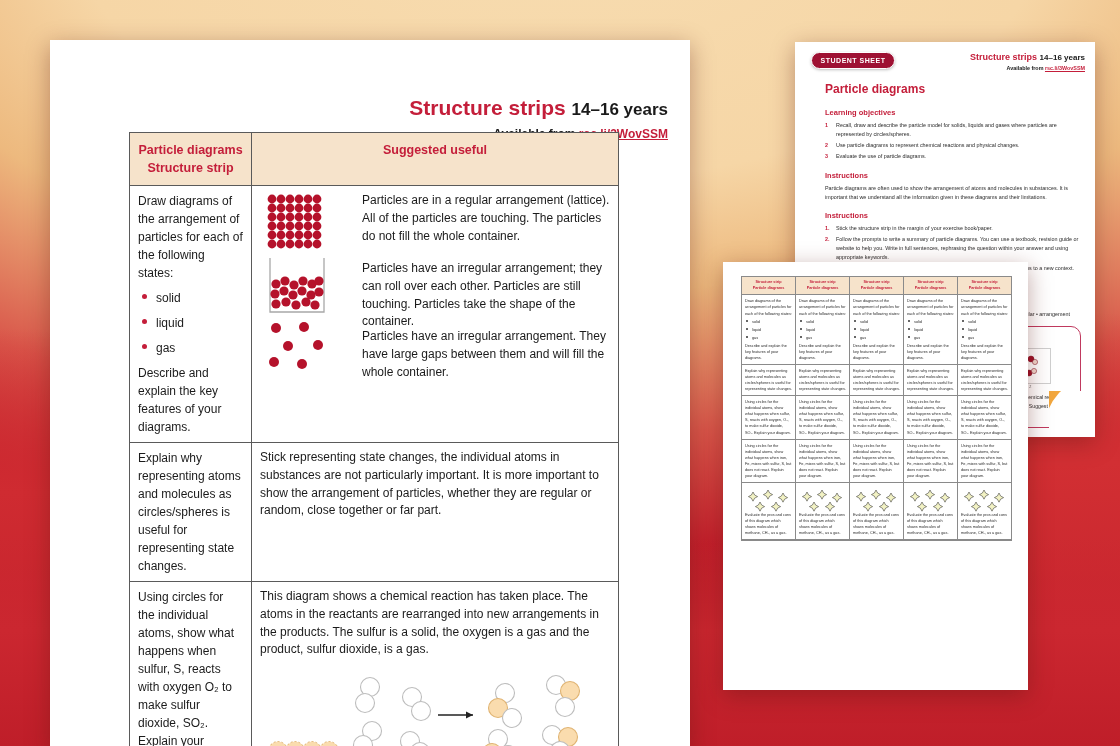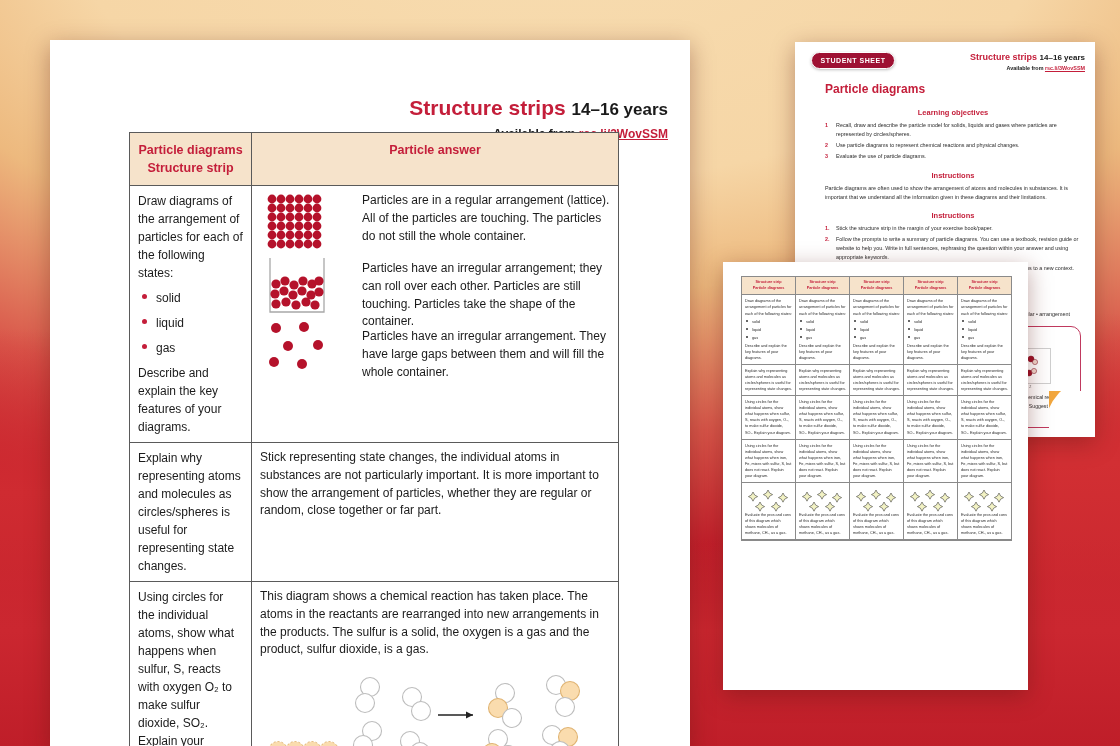--- a/index.html
+++ b/index.html
@@ -98,21 +98,21 @@
   #sheet-student .b6{left:-77px;top:-86px;width:250px;height:292px;background:#f6c24b;}
   #sheet-student .b7{left:-69px;top:-74px;width:250px;height:292px;background:#ffffff;}
   #pill-student{left:16px;top:10px;width:82px;height:15px;font-size:7px;border-width:1.4px;}
   .ss-head{position:absolute;right:10px;top:10px;text-align:right;}
   .ss-head .l1{color:#c41e3a;font-size:9px;font-weight:bold;}
   .ss-head .l1 .age{color:#1a1a1a;font-size:8px;}
   .ss-head .l2{font-size:5.4px;font-weight:bold;color:#1a1a1a;margin-top:3px;}
   .ss-head .l2 a{color:#c41e3a;text-decoration:underline;}
   .ss-body{position:absolute;left:30px;top:40px;right:14px;}
   .ss-h1{color:#c41e3a;font-size:12px;font-weight:bold;margin:0 0 12px 0;}
-  .ss-h2{color:#c41e3a;font-size:7.5px;font-weight:bold;margin:10px 0 4px 0;text-align:center;}
+  .ss-h2{color:#c41e3a;font-size:7.5px;font-weight:bold;margin:10px 0 4px 0;}
   .ss-p{font-size:5.4px;line-height:1.65;color:#2b2b2b;margin:0 0 3px 0;}
   .ss-ol{margin:2px 0 0 0;padding:0;list-style:none;counter-reset:n;}
   .ss-ol li{counter-increment:n;position:relative;padding-left:11px;font-size:5.4px;line-height:1.65;color:#2b2b2b;margin-bottom:2px;}
   .ss-ol li:before{content:counter(n) ".";position:absolute;left:0;top:0;color:#c41e3a;font-weight:bold;}
   .ss-ol.plain li:before{content:counter(n);}
   .ss-kw{font-size:5.4px;line-height:1.7;color:#2b2b2b;}
   .fu-box{border:1.2px solid #c0395e;border-radius:10px;padding:7px 9px 8px 9px;margin-top:7px;}
   .fu-title{color:#c41e3a;font-size:7.5px;font-weight:bold;margin:0 0 5px 0;}
   .fu-figs{display:flex;align-items:center;justify-content:center;gap:3px;margin:2px 0 4px 0;}
   .fu-fig{width:56px;height:34px;border:1px solid #cfcfcf;position:relative;}
@@ -456,21 +456,21 @@
       </div>
     </div>
 
     <table class="tbl">
       <thead>
         <tr>
           <th>
             <div>Particle diagrams</div>
             <div>Structure strip</div>
           </th>
-          <th>Particle answer</th>
+          <th>Suggested useful</th>
         </tr>
       </thead>
       <tbody>
 
         <tr>
           <td class="c-prompt">
             <div>Draw diagrams of the arrangement of particles for each of the following states:</div>
             <ul class="bullets">
               <li>solid</li>
               <li>liquid</li>
@@ -558,21 +558,21 @@
                       <circle cx="22" cy="28" r="5"></circle>
                         <circle cx="52" cy="27" r="5"></circle>
                       <circle cx="8" cy="44" r="5"></circle>
                         <circle cx="36" cy="46" r="5"></circle>
                     </g>
                   </svg>
                 </div>
 
               </div>
               <div class="state-txt">
-                <p>Particles are in a regular arrangement (lattice). All of the particles are touching. The particles do not still the whole container.</p>
+                <p>Particles are in a regular arrangement (lattice). All of the particles are touching. The particles do not fill the whole container.</p>
                 <p>Particles have an irregular arrangement; they can roll over each other. Particles are still touching. Particles take the shape of the container.</p>
                 <p>Particles have an irregular arrangement. They have large gaps between them and will fill the whole container.</p>
               </div>
             </div>
           </td>
         </tr>
 
         <tr>
           <td class="c-prompt">Explain why representing atoms and molecules as circles/spheres is useful for representing state changes.</td>
           <td class="c-answer">Stick representing state changes, the individual atoms in substances are not particularly important. It is more important to show the arrangement of particles, whether they are regular or random, close together or far part.</td>

